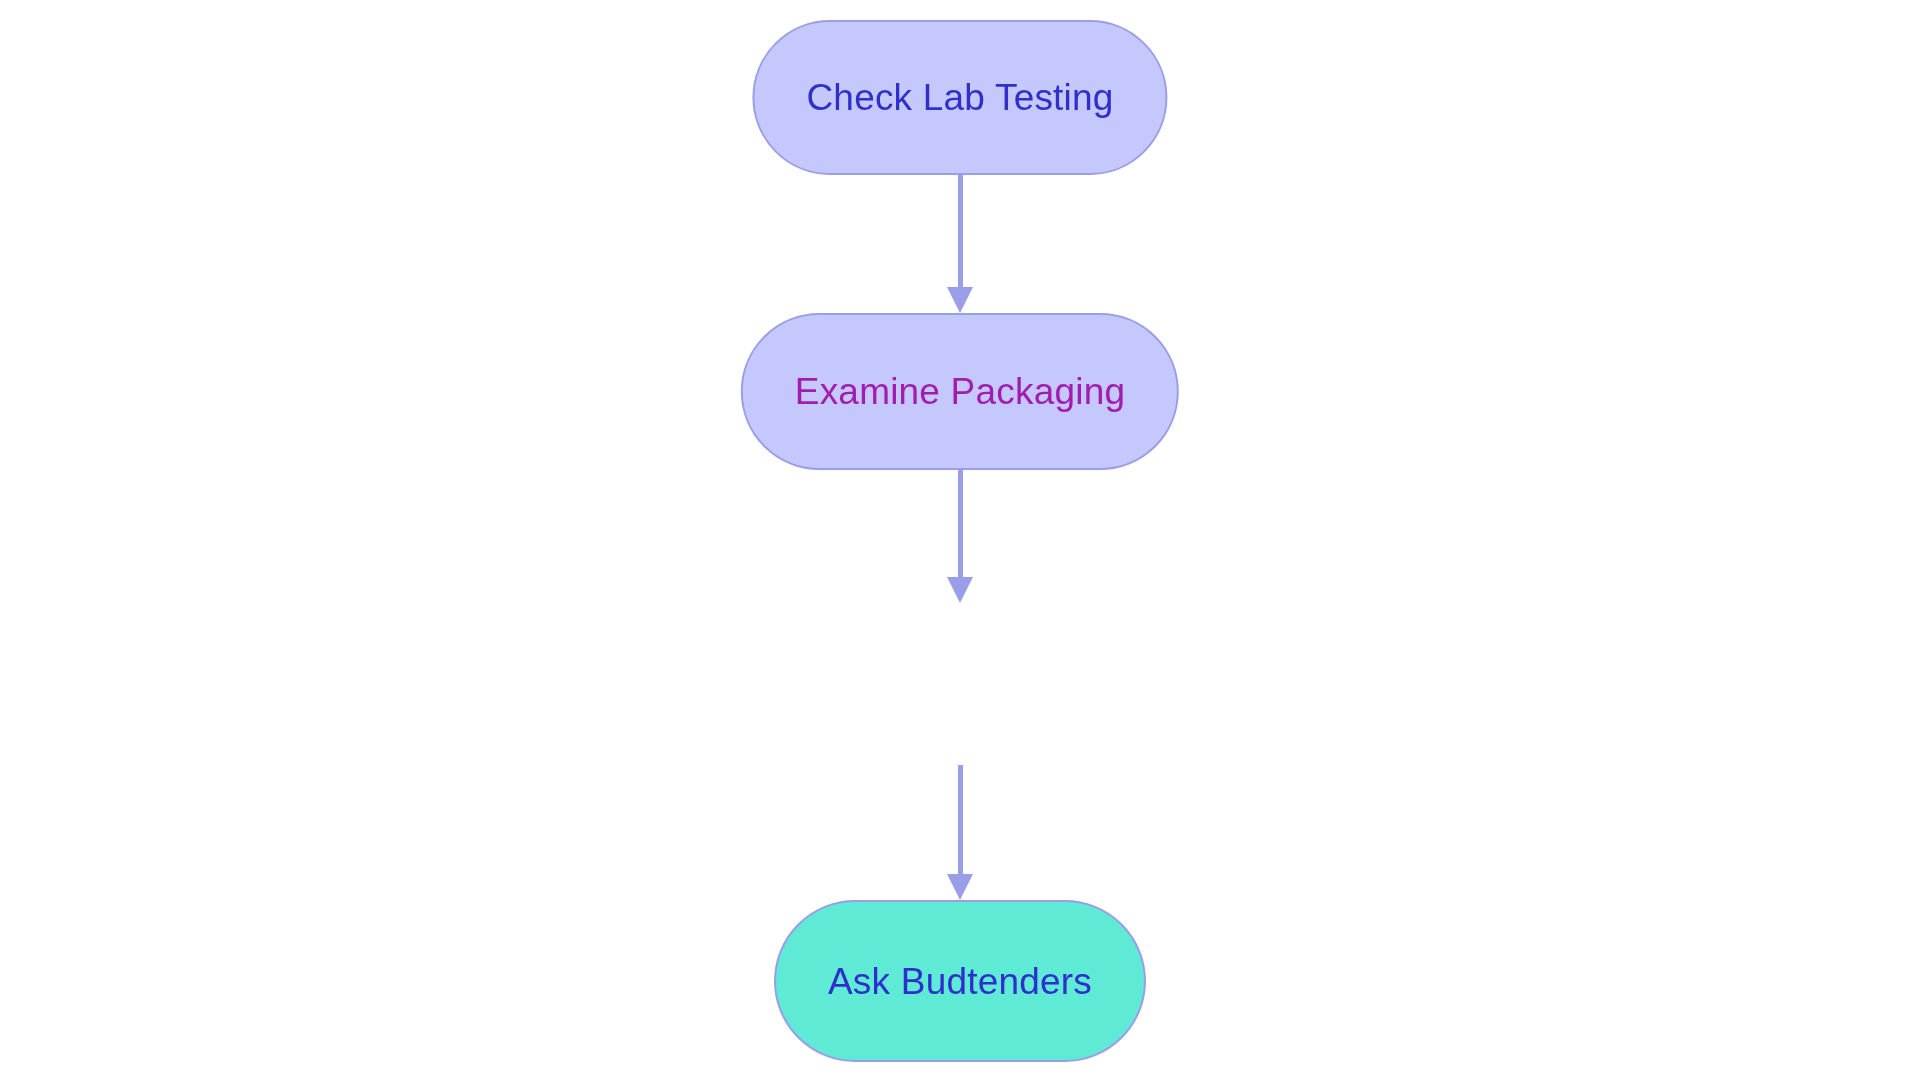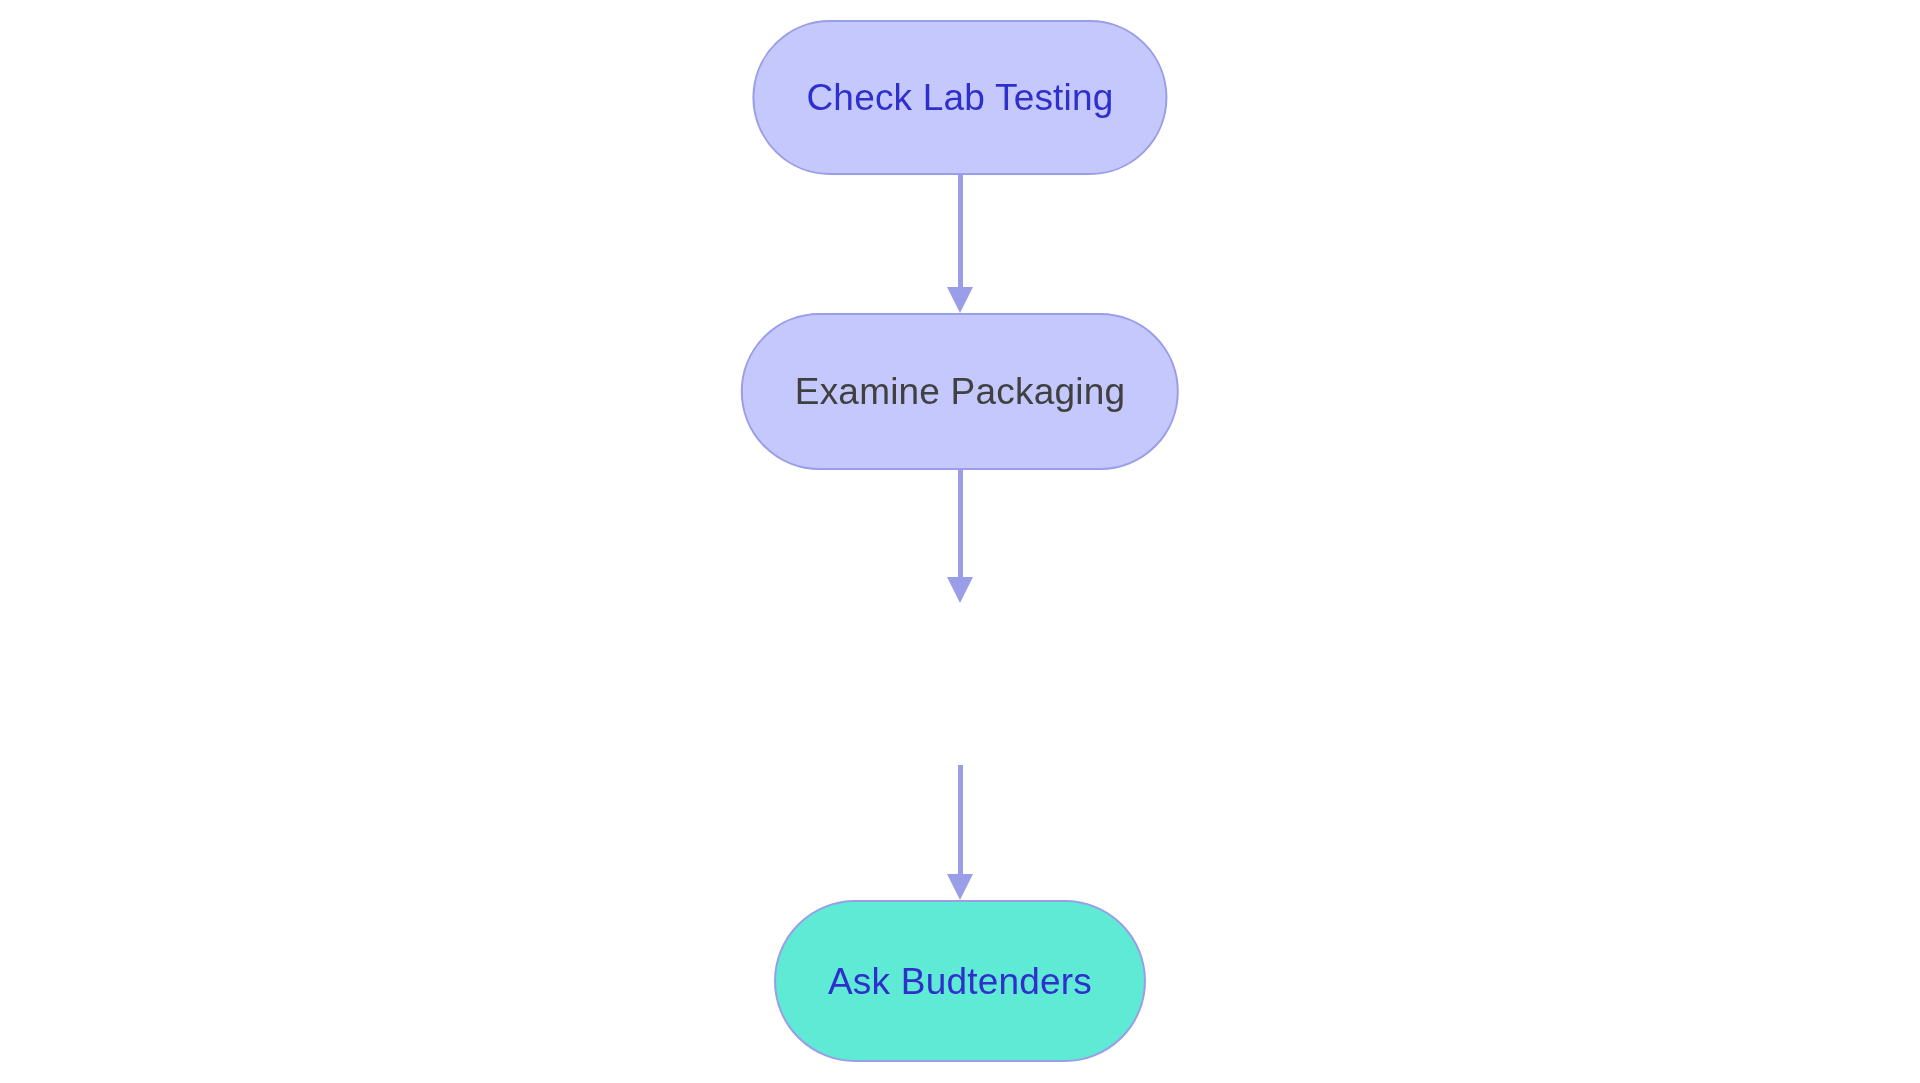--- a/index.html
+++ b/index.html
@@ -81,21 +81,21 @@
 
   <div class="flow-node" id="node-n1" style="top: 20px; height: 155px; background: rgb(197, 200, 252); border-color: rgb(154, 157, 232); color: rgb(47, 47, 204);">
     <span class="node-label">Check Lab Testing</span>
   </div>
 
   <div class="flow-connector" id="connector-c1" style="top: 175px; height: 138px;">
     <div class="connector-line" style="background: rgb(154, 157, 232);"></div>
     <div class="connector-arrowhead" style="border-top-color: rgb(154, 157, 232);"></div>
   </div>
 
-  <div class="flow-node" id="node-n2" style="top: 313px; height: 157px; background: rgb(197, 200, 252); border-color: rgb(154, 157, 232); color: #404040;">
+  <div class="flow-node" id="node-n2" style="top: 313px; height: 157px; background: rgb(197, 200, 252); border-color: rgb(154, 157, 232); color: #a21caf;">
     <span class="node-label">Examine Packaging</span>
   </div>
 
   <div class="flow-connector" id="connector-c2" style="top: 470px; height: 133px;">
     <div class="connector-line" style="background: rgb(154, 157, 232);"></div>
     <div class="connector-arrowhead" style="border-top-color: rgb(154, 157, 232);"></div>
   </div>
 
 
   <div class="flow-connector" id="connector-c3" style="top: 765px; height: 135px;">

